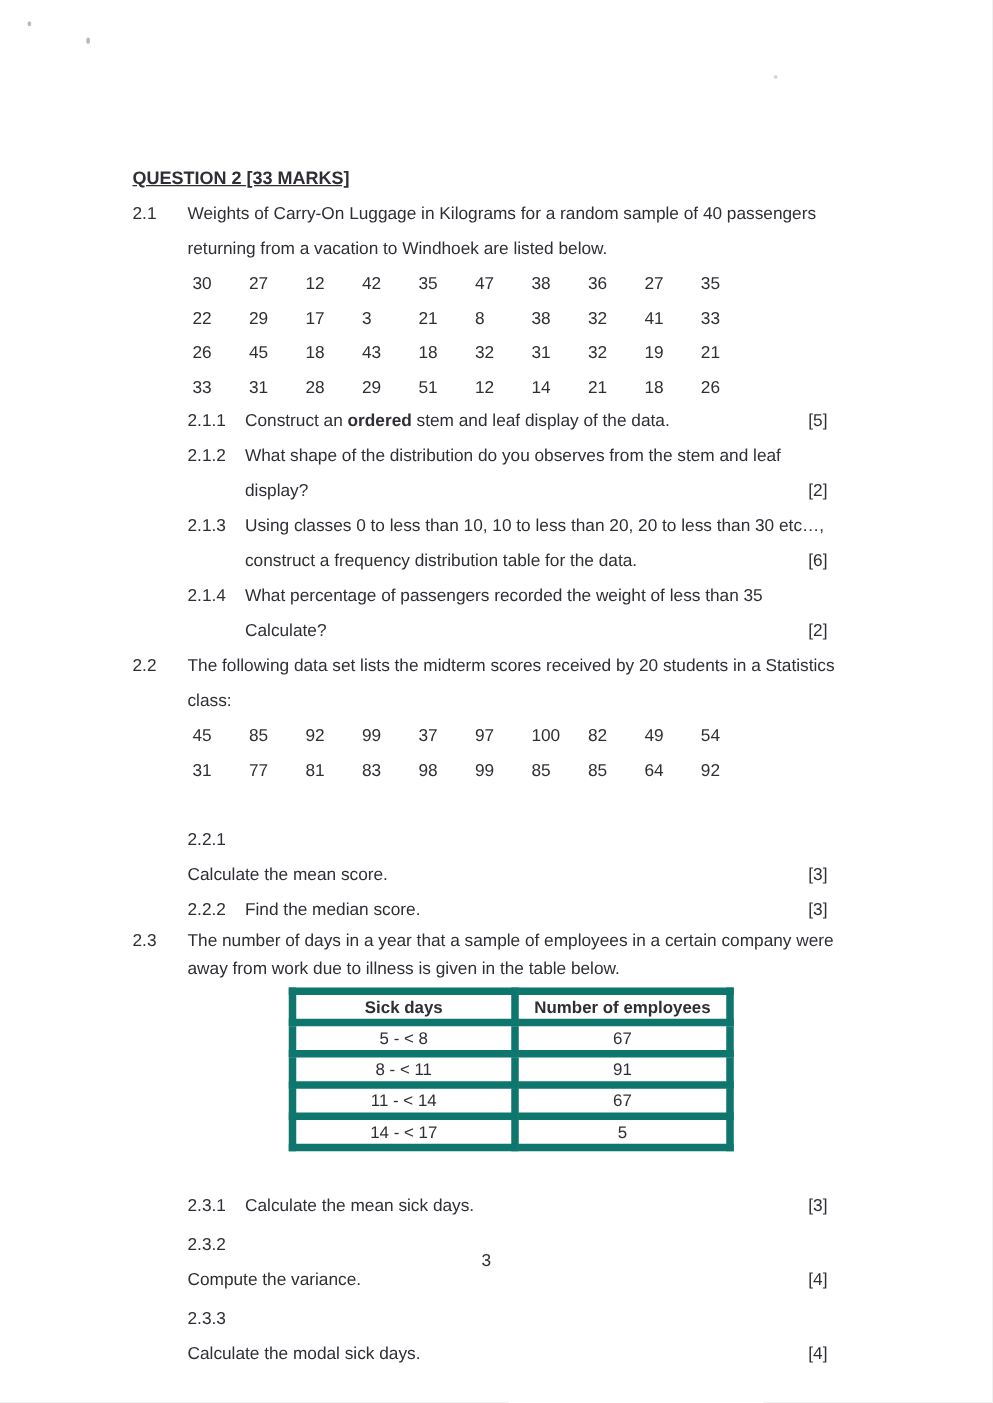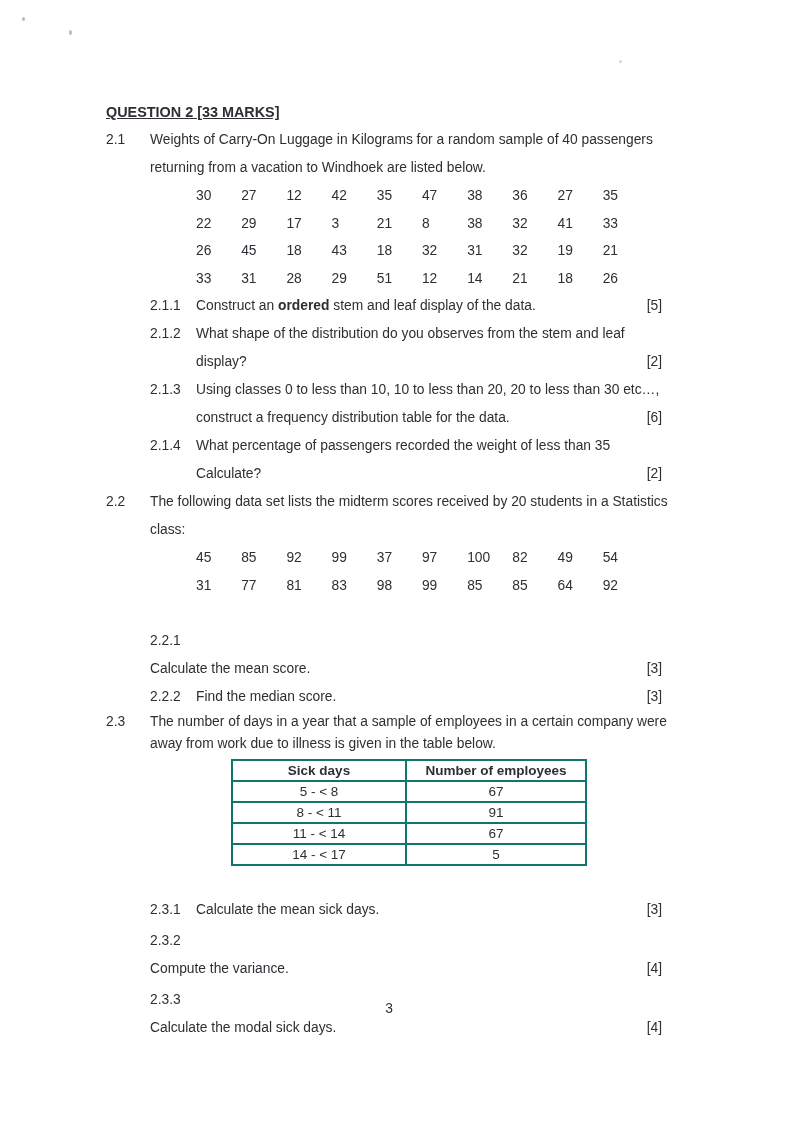--- a/index.html
+++ b/index.html
@@ -6,53 +6,53 @@
   .page{
     position:relative;
     width:794px;height:1122px;
     background:#ffffff;
     font-family:"Liberation Sans",sans-serif;
     font-size:13.8px;
     color:#2e2e35;
     overflow:hidden;
     margin:0 auto;
   }
-  .content{position:absolute;left:106px;top:98px;width:556px;}
+  .content{position:absolute;left:106px;top:129px;width:556px;}
   .qheader{font-weight:bold;text-decoration:underline;line-height:28px;font-size:14.4px;white-space:nowrap;}
   .qheader{margin-bottom:0;}
 
   .para{display:flex;line-height:28px;}
   .pnum{width:44px;flex:none;}
   .pbody{flex:1;min-width:0;}
   .line{white-space:nowrap;position:relative;}
   .marks{position:absolute;right:0;top:0;}
 
   .datagrid{
-    margin-left:90px;
+    margin-left:48px;
     display:grid;
     grid-template-columns:repeat(10,45.2px);
     line-height:27.5px;
   }
   .cell{white-space:nowrap;}
 
   .subq{display:flex;margin-left:44px;line-height:28px;}
   .snum{width:46px;flex:none;}
   .sbody{flex:1;min-width:0;}
 
   .tight{line-height:21.5px;}
 
   .sicktable{
     margin-left:125px;
     margin-top:5px;
     border-collapse:collapse;
     width:356px;
     font-size:13.5px;
   }
   .sicktable td,.sicktable th{
-    border:2px solid #0f766e;
+    border:6px solid #0f766e;
     text-align:center;
     height:19px;
     line-height:16px;
     padding:0;
     font-weight:normal;
   }
   .sicktable th{font-weight:bold;}
   .sicktable .col-a{width:172px;}
 
   .gap28{margin-top:28px;flex-direction:column;}

